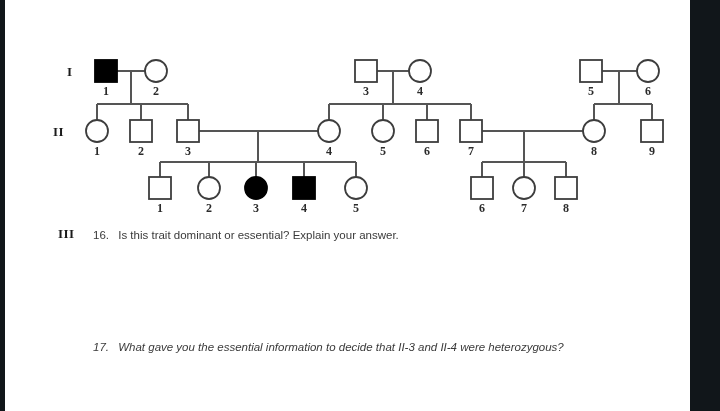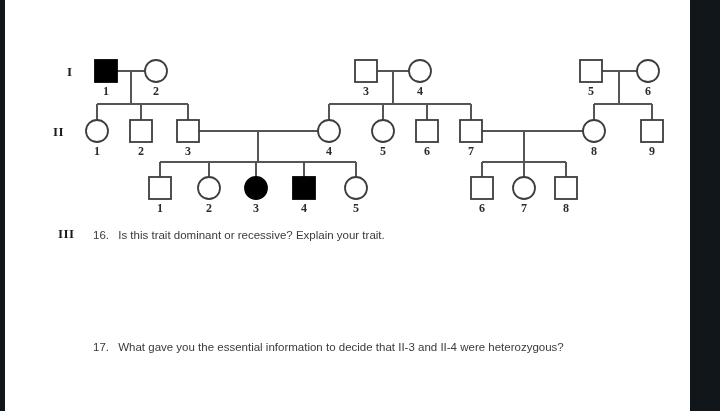--- a/index.html
+++ b/index.html
@@ -183,21 +183,21 @@
     <span class="id-label" style="left:291px; top:201px;">4</span>
     <span class="id-label" style="left:343px; top:201px;">5</span>
     <span class="id-label" style="left:469px; top:201px;">6</span>
     <span class="id-label" style="left:511px; top:201px;">7</span>
     <span class="id-label" style="left:553px; top:201px;">8</span>
   </div>
 
   <div class="questions">
     <div class="question" style="left:88px; top:229px;">
       <span class="q-num">16.</span>
-      <span class="q-text">Is this trait dominant or recessive?  Explain your trait.</span>
+      <span class="q-text">Is this trait dominant or essential?  Explain your answer.</span>
     </div>
-    <div class="question" style="left:88px; top:341px;">
+    <div class="question" style="left:88px; top:341px;font-style:italic;">
       <span class="q-num">17.</span>
       <span class="q-text">What gave you the essential information to decide that II-3 and II-4 were heterozygous?</span>
     </div>
   </div>
 
 </div>
 
 </body></html>

